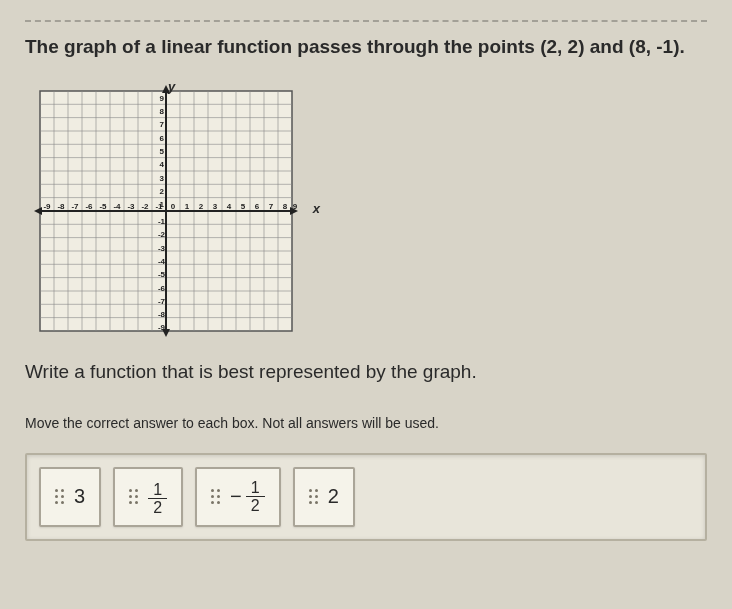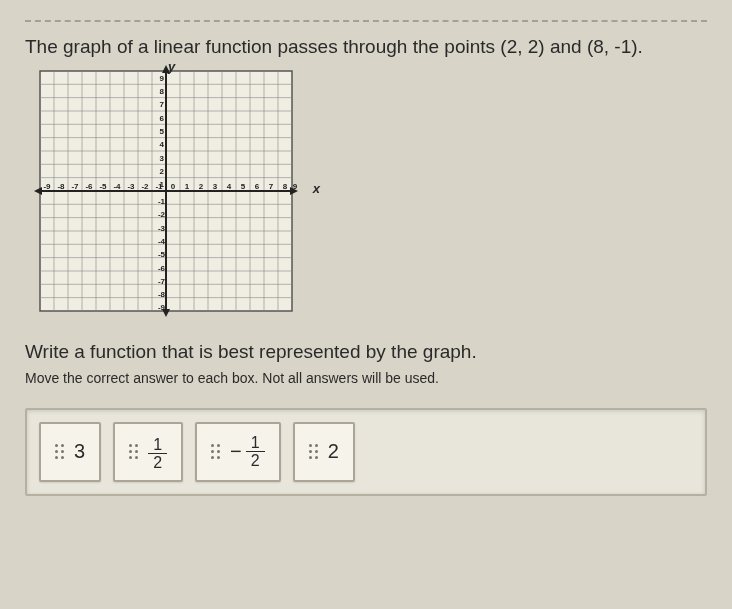--- a/index.html
+++ b/index.html
@@ -11,21 +11,22 @@
       padding: 20px 25px;
       color: #2a2a2a;
       position: relative;
     }
     .top-line {
       border-top: 2px dashed rgba(40,40,40,0.3);
       margin-bottom: 12px;
     }
     .question-text {
       font-size: 19px;
-      font-weight: 400;
+      font-weight: 700;
+      margin-bottom: 20px;
       line-height: 1.4;
     }
     .graph-container {
       position: relative;
       width: 280px;
       height: 260px;
       margin-bottom: 20px;
       margin-left: 5px;
     }
     .graph-svg {
@@ -43,21 +44,21 @@
     .axis-label-x {
       position: absolute;
       top: 120px;
       right: -10px;
       font-style: italic;
       font-size: 13px;
       font-weight: bold;
     }
     .instruction-1 {
       font-size: 19px;
-      margin-bottom: 7px;
+      margin-bottom: 32px;
     }
     .instruction-2 {
       font-size: 14px;
       margin-bottom: 22px;
     }
     .answer-tray {
       background: #e8e5da;
       border: 2px solid #b5b0a0;
       border-radius: 2px;
       padding: 12px;

